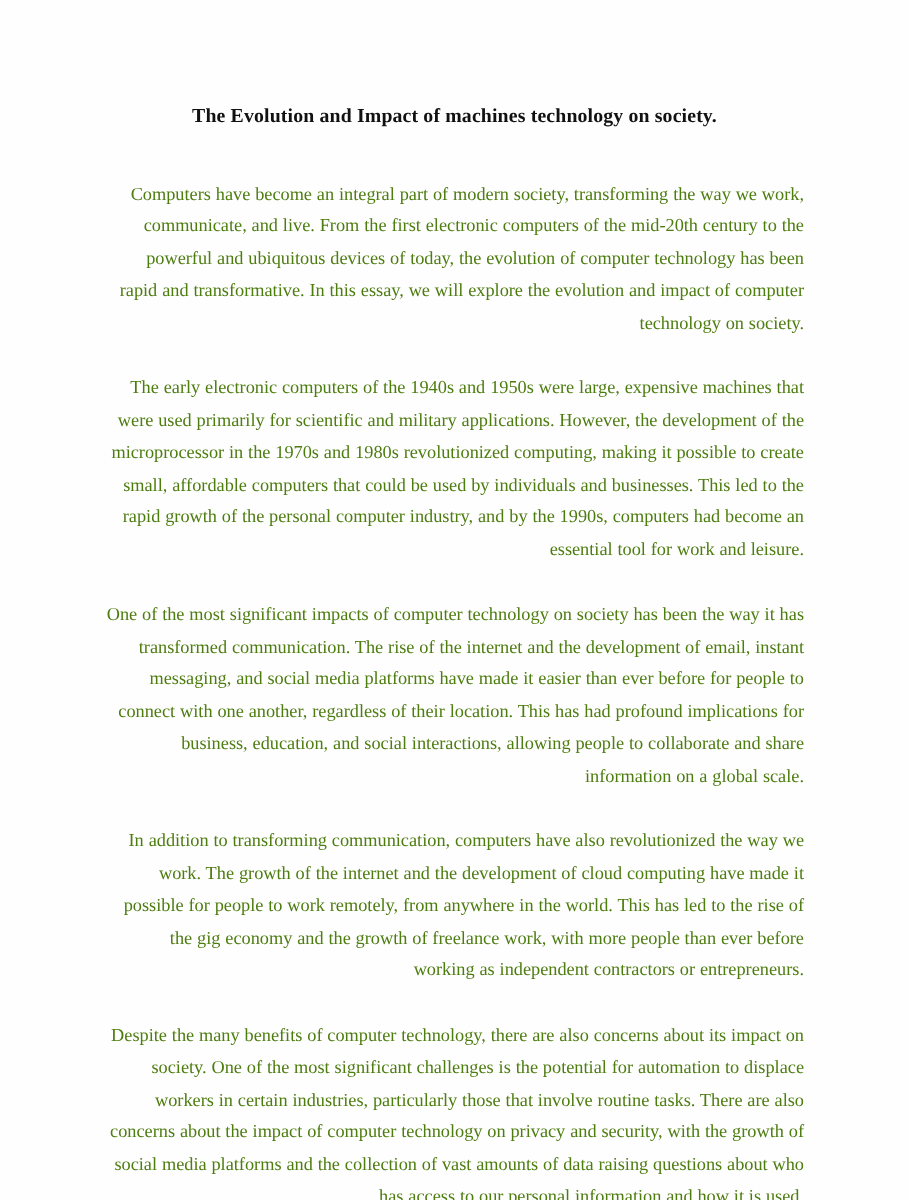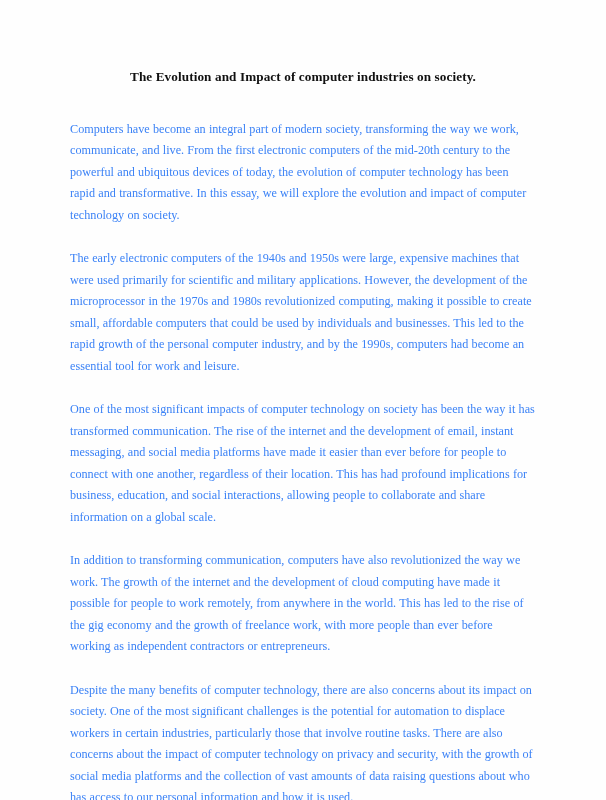--- a/index.html
+++ b/index.html
@@ -44,37 +44,37 @@
 
   .paragraphs {
     margin: 0;
     padding: 0;
     padding-top: 33px;
   }
 
   .doc-paragraph {
     font-size: 12.2px;
     line-height: 21.5px;
-    text-align: left;
+    text-align: right;
     margin: 0 0 22px 0;
-    color: #3b82f6;
+    color: #4d7c0f;
     word-spacing: 0.2px;
   }
 
   .doc-paragraph:last-child {
     margin-bottom: 0;
   }
 </style>
 </head>
 <body>
 
 <div class="page">
   <div class="doc-body">
 
-    <h1 class="doc-title">The Evolution and Impact of computer industries on society.</h1>
+    <h1 class="doc-title">The Evolution and Impact of machines technology on society.</h1>
 
     <div class="paragraphs">
       <p class="doc-paragraph">Computers have become an integral part of modern society, transforming the way we work, communicate, and live. From the first electronic computers of the mid-20th century to the powerful and ubiquitous devices of today, the evolution of computer technology has been rapid and transformative. In this essay, we will explore the evolution and impact of computer technology on society.</p>
 
       <p class="doc-paragraph">The early electronic computers of the 1940s and 1950s were large, expensive machines that were used primarily for scientific and military applications. However, the development of the microprocessor in the 1970s and 1980s revolutionized computing, making it possible to create small, affordable computers that could be used by individuals and businesses. This led to the rapid growth of the personal computer industry, and by the 1990s, computers had become an essential tool for work and leisure.</p>
 
       <p class="doc-paragraph">One of the most significant impacts of computer technology on society has been the way it has transformed communication. The rise of the internet and the development of email, instant messaging, and social media platforms have made it easier than ever before for people to connect with one another, regardless of their location. This has had profound implications for business, education, and social interactions, allowing people to collaborate and share information on a global scale.</p>
 
       <p class="doc-paragraph">In addition to transforming communication, computers have also revolutionized the way we work. The growth of the internet and the development of cloud computing have made it possible for people to work remotely, from anywhere in the world. This has led to the rise of the gig economy and the growth of freelance work, with more people than ever before working as independent contractors or entrepreneurs.</p>
 

